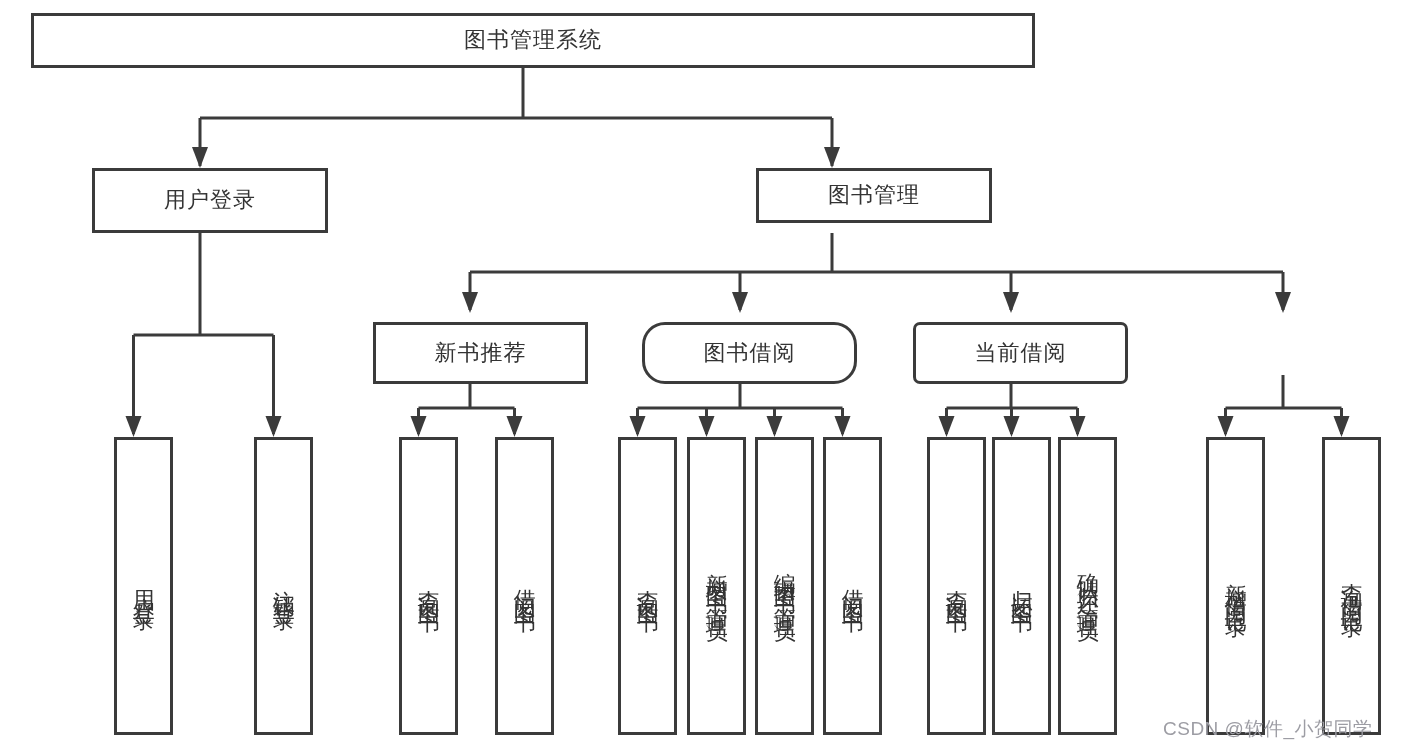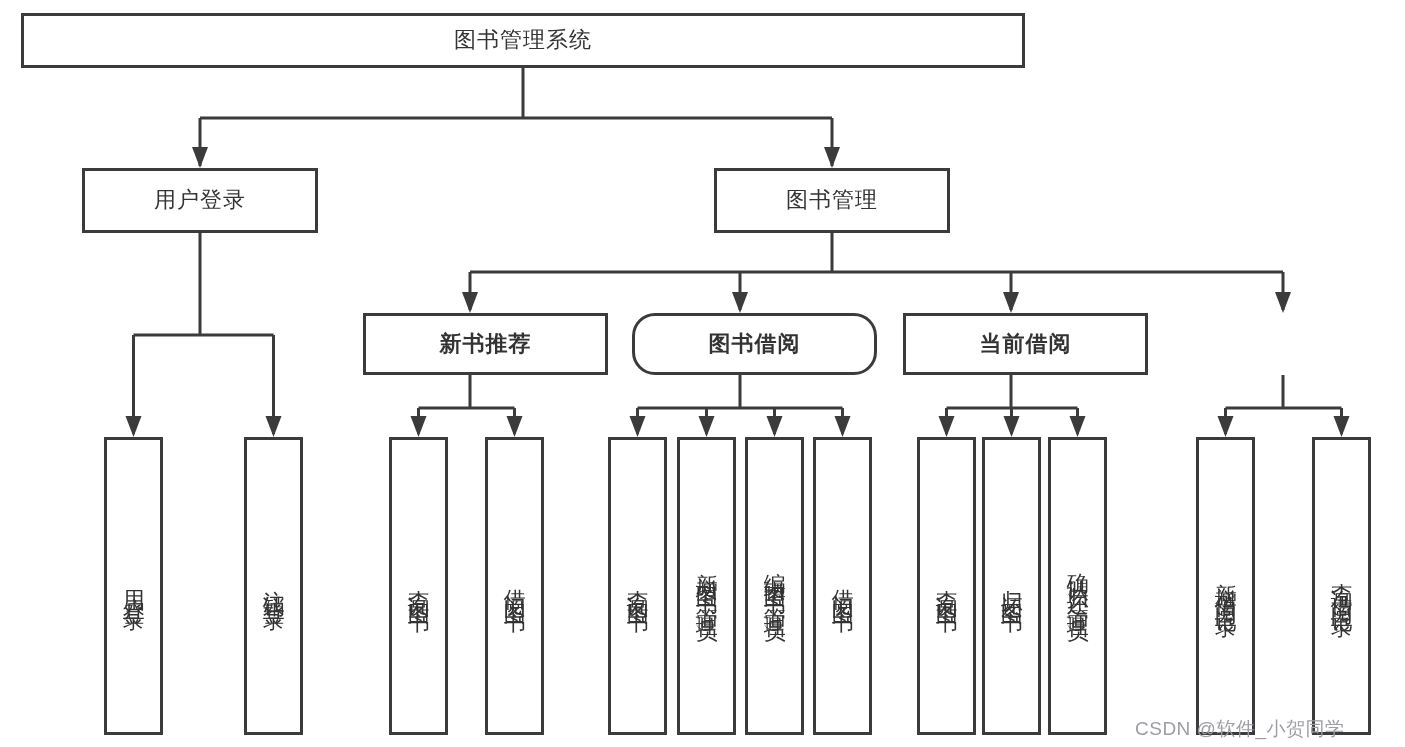--- a/index.html
+++ b/index.html
@@ -28,29 +28,30 @@
     background: #ffffff;
     border: 3px solid #3b3b3b;
     color: #333333;
     display: flex;
     align-items: center;
     justify-content: center;
     font-size: 22px;
     letter-spacing: 1px;
     text-align: center;
     line-height: 1.2;
+    margin-left: 10px;
   }
   
   .root  { left: 21px;  top: 13px;  width: 1004px; height: 55px; }
   .lv2-a { left: 82px;  top: 168px; width: 236px;  height: 65px; }
-  .lv2-b { left: 714px; top: 168px; width: 236px;  height: 65px; }
-  .lv3   { top: 313px; width: 245px; height: 62px; font-weight: bold; }
+  .lv2-b { left: 746px; top: 168px; width: 236px;  height: 55px; }
+  .lv3   { top: 322px; width: 215px; height: 62px; }
   .lv3-1 { left: 363px; }
   .lv3-2 { left: 632px; border-radius: 23px; }
-  .lv3-3 { left: 903px; }
+  .lv3-3 { left: 903px; border-radius: 7px; }
   .lv3-4 { left: 1176px; }
   
   .leaf {
     top: 437px;
     width: 59px;
     height: 298px;
     writing-mode: vertical-rl;
     text-orientation: mixed;
     letter-spacing: 7px;
     font-size: 22px;
@@ -63,21 +64,21 @@
   .lf6  { left: 677px; }
   .lf7  { left: 745px; }
   .lf8  { left: 813px; }
   .lf9  { left: 917px; }
   .lf10 { left: 982px; }
   .lf11 { left: 1048px; }
   .lf12 { left: 1196px; }
   .lf13 { left: 1312px; }
   .watermark {
     position: absolute;
-    left: 1135px;
+    left: 1163px;
     top: 716px;
     width: 222px;
     font-size: 19px;
     color: #9d9da4;
     letter-spacing: 0.5px;
     white-space: nowrap;
     z-index: 5;
   }
   svg .wire { stroke: #3b3b3b; stroke-width: 3; fill: none; }
   svg .head { fill: #3b3b3b; stroke: none; }

